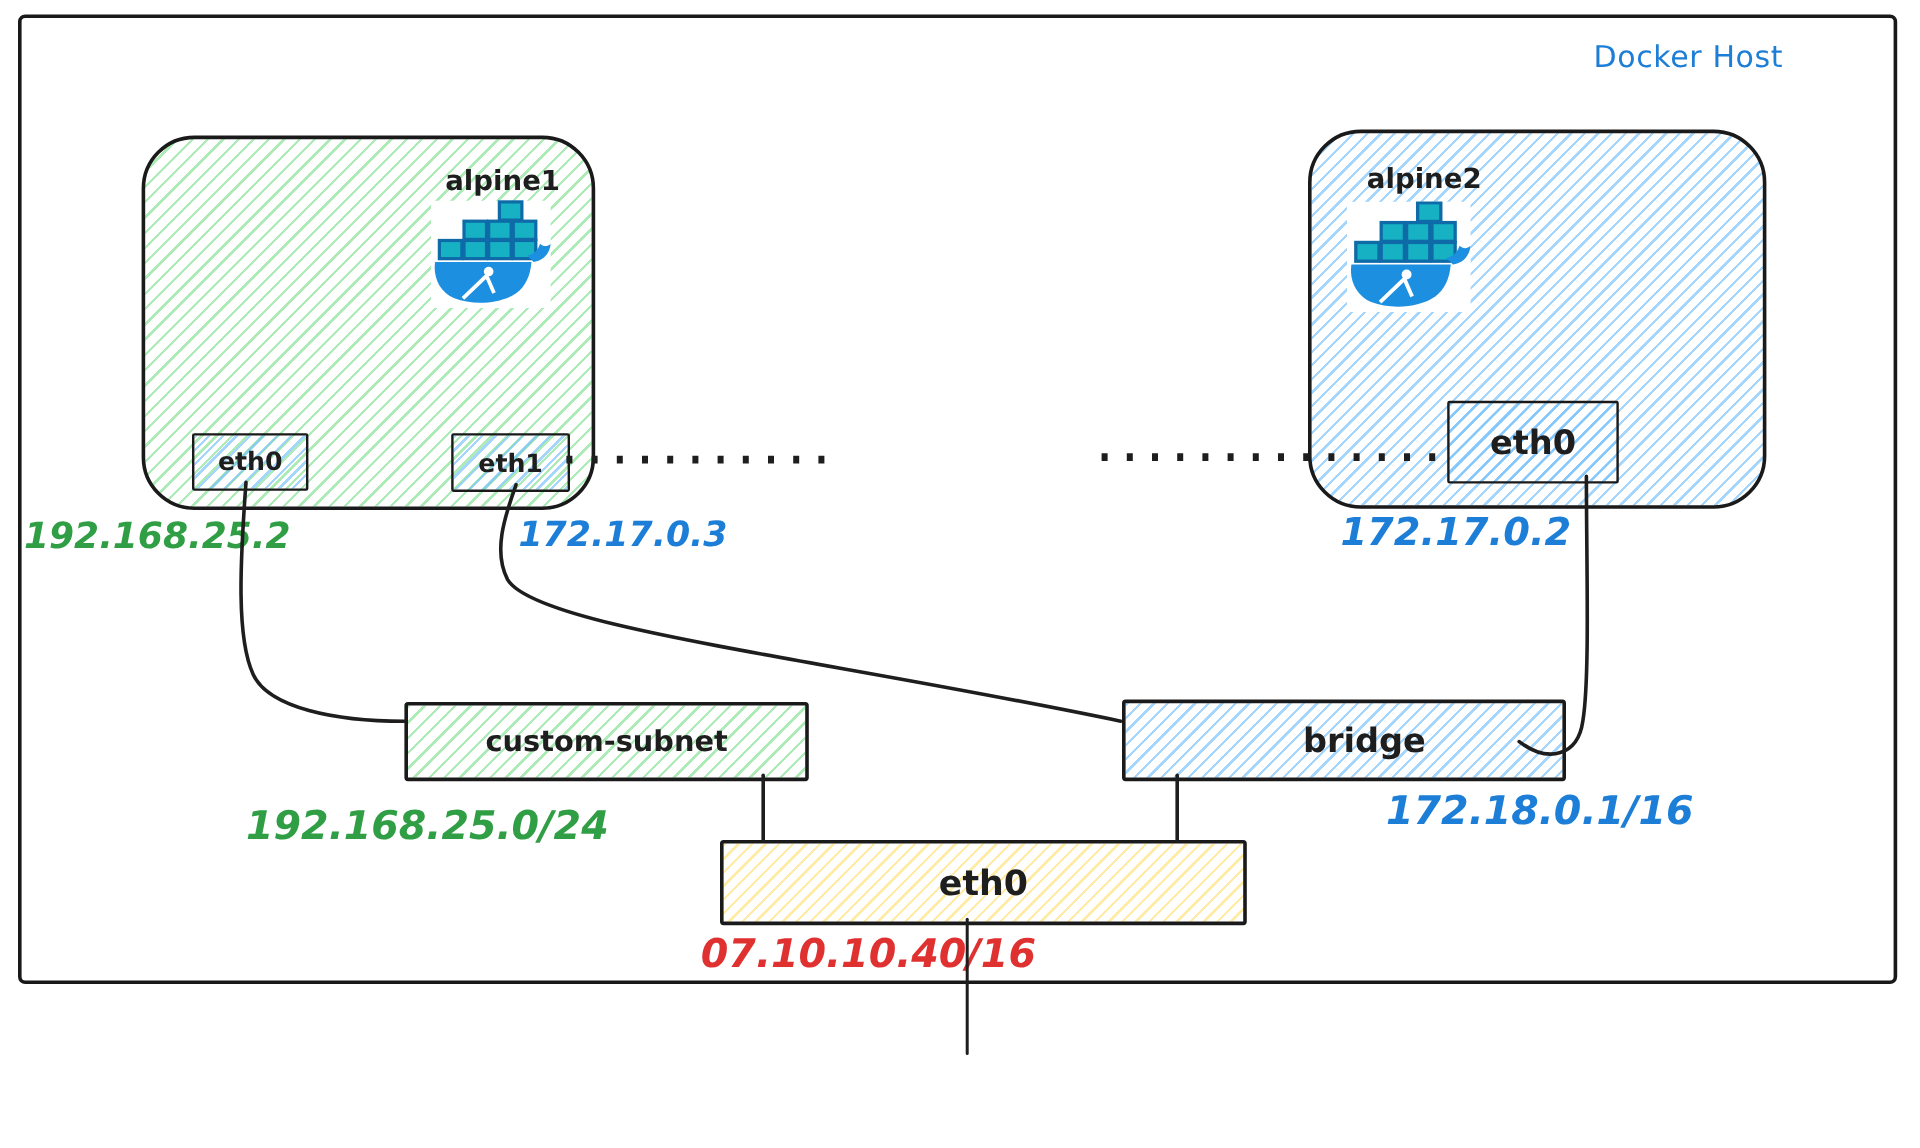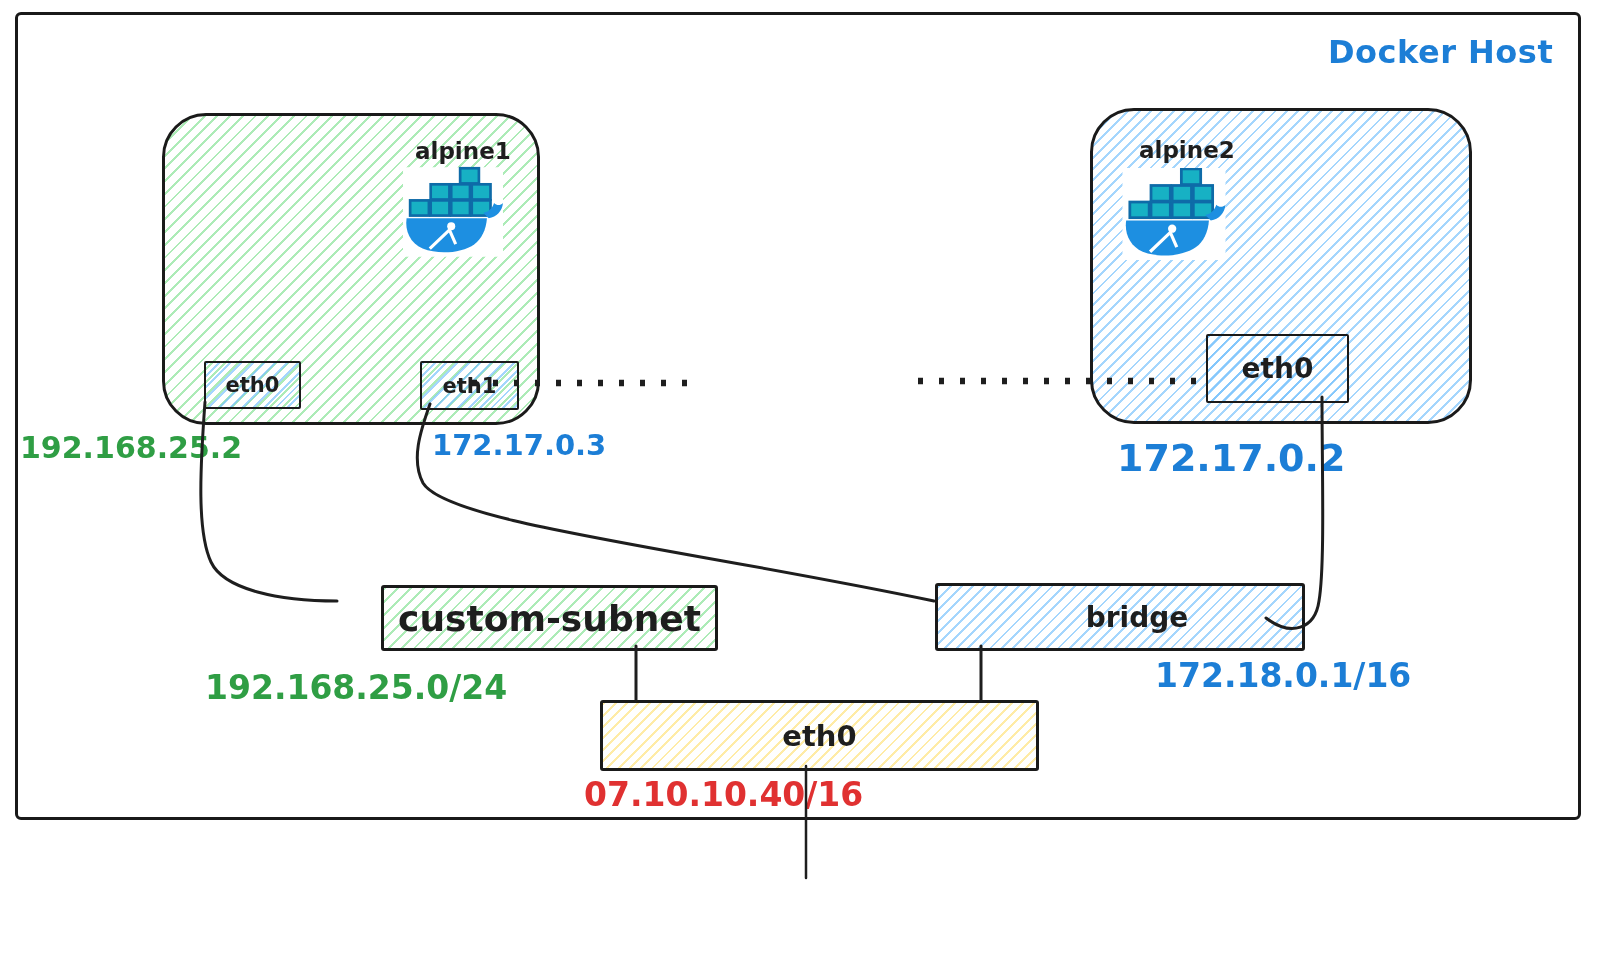--- a/index.html
+++ b/index.html
@@ -6,25 +6,25 @@
   .canvas{
     position:relative;width:1600px;height:957px;background:#ffffff;
     font-family:"DejaVu Sans","Liberation Sans",sans-serif;color:#1e1e1e;overflow:hidden;
   }
   
   .host-box{
     position:absolute;left:15px;top:12px;width:1560px;height:802px;
     border:3px solid #191919;border-radius:6px;z-index:1;background:transparent;
   }
   .host-title{
-    position:absolute;left:1328px;top:33px;font-size:32px;font-weight:700;
+    position:absolute;left:1328px;top:33px;font-size:25px;font-weight:400;
     color:#1c7ed6;letter-spacing:.5px;z-index:3;white-space:nowrap;
   }
   
-  .hatch-green{background-image:repeating-linear-gradient(135deg,rgba(105,219,124,.55) 0 2px,transparent 2px 9px);margin-left:44px;}
+  .hatch-green{background-image:repeating-linear-gradient(135deg,rgba(105,219,124,.55) 0 2px,transparent 2px 9px);}
   .hatch-blue {background-image:repeating-linear-gradient(135deg,rgba(116,192,252,.65) 0 2px,transparent 2px 8px);}
   .hatch-yellow{background-image:repeating-linear-gradient(135deg,rgba(255,212,59,.45) 0 2px,transparent 2px 8px);}
   
   .cbox{position:absolute;border:3px solid #1a1a1a;border-radius:44px;z-index:2;}
   .alpine1{left:118px;top:113px;width:372px;height:306px;}
   .alpine2{left:1090px;top:108px;width:376px;height:310px;}
   .cname{position:absolute;font-size:23px;font-weight:700;color:#1e1e1e;white-space:nowrap;}
   .alpine1 .cname{left:250px;top:22px;}
   .alpine2 .cname{left:46px;top:26px;}
   .logo{position:absolute;}
@@ -44,29 +44,29 @@
     position:absolute;left:700px;top:313px;width:215px;height:140px;z-index:2;
     background:#f8e39c;border:3.5px solid #191919;border-radius:34px;
     display:flex;flex-direction:column;align-items:center;justify-content:center;
     font-size:27px;font-weight:700;line-height:1.45;color:#1e1e1e;
   }
   
   .netbox{
     position:absolute;border:3px solid #1a1a1a;border-radius:3px;z-index:2;
     display:flex;align-items:center;justify-content:center;font-weight:700;color:#1e1e1e;
   }
-  .custom-subnet{left:337px;top:585px;width:331px;height:60px;font-size:36px;}
+  .custom-subnet{left:337px;top:585px;width:331px;height:60px;font-size:24px;}
   .bridge{left:935px;top:583px;width:330px;height:62px;font-size:28px;padding-left:34px;}
   .host-nic{left:600px;top:700px;width:433px;height:65px;font-size:29px;}
   
-  .lbl{position:absolute;z-index:3;font-weight:700;white-space:nowrap;}
+  .lbl{position:absolute;z-index:3;font-weight:700;white-space:nowrap;font-style:italic;}
   .green{color:#2f9e44;} .blue{color:#1c7ed6;} .red{color:#e03131;}
   .ip-a1-eth0{left:20px;top:430px;font-size:30px;}
   .ip-a1-eth1{left:432px;top:428px;font-size:29px;}
-  .ip-a2-eth0{left:1117px;top:436px;font-size:38px;}
+  .ip-a2-eth0{left:1117px;top:424px;font-size:32px;}
   .cidr-custom{left:205px;top:668px;font-size:33px;}
   .cidr-bridge{left:1155px;top:656px;font-size:33px;}
   .ip-host{left:584px;top:775px;font-size:33px;}
   .external{left:688px;top:892px;font-size:31px;}
   
   .wires{position:absolute;left:0;top:0;z-index:6;pointer-events:none;}
 </style>
 </head>
 <body>
 

